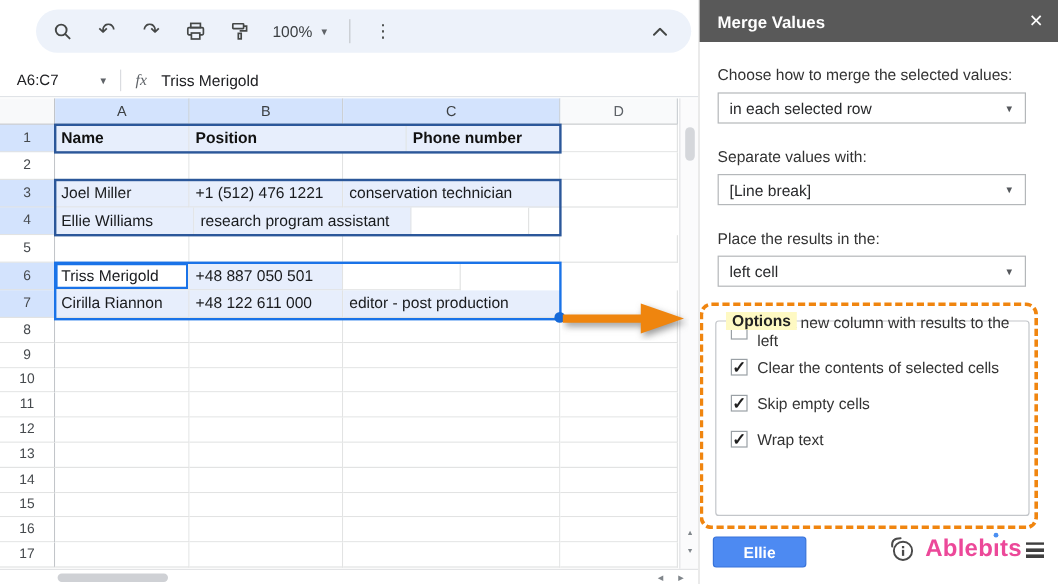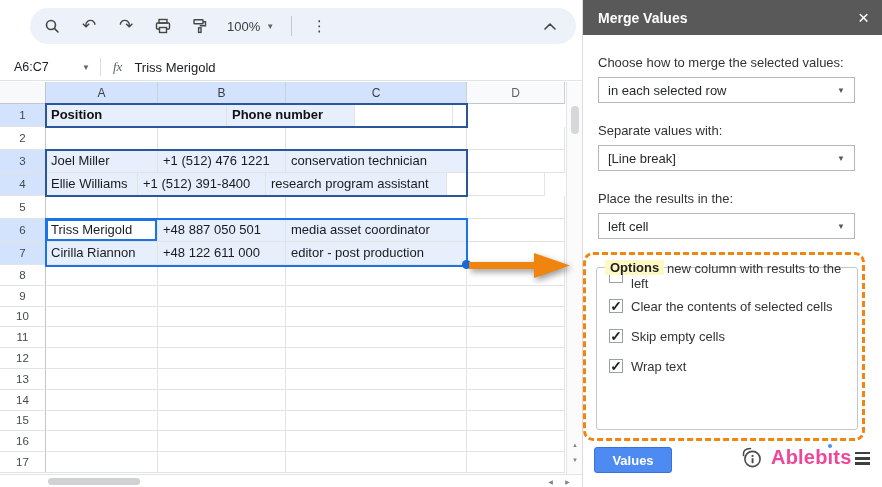--- a/index.html
+++ b/index.html
@@ -147,57 +147,56 @@
       <div style="display:flex">
           <div class="colhdr sel" style="width: 112px;">A</div>
           <div class="colhdr sel" style="width: 128px;">B</div>
           <div class="colhdr sel" style="width: 181px;">C</div>
           <div class="colhdr" style="width: 98px;">D</div>
         </div>
     </div>
     <div>
         <div class="grid-row" style="height: 23px;">
           <div class="rowhdr sel">1</div>
+          <div class="cell selbg bold" style="width: 112px;">Name</div>
           <div class="cell selbg bold" style="width: 181px;">Position</div>
           <div class="cell selbg bold" style="width: 128px;">Phone number</div>
           <div class="cell bold" style="width: 98px;"></div>
         </div>
         <div class="grid-row" style="height: 23px;">
           <div class="rowhdr">2</div>
           <div class="cell" style="width: 112px;"></div>
           <div class="cell" style="width: 128px;"></div>
           <div class="cell" style="width: 181px;"></div>
           <div class="cell" style="width: 98px;"></div>
         </div>
         <div class="grid-row" style="height: 23px;">
           <div class="rowhdr sel">3</div>
           <div class="cell selbg" style="width: 112px;">Joel Miller</div>
           <div class="cell selbg" style="width: 128px;">+1 (512) 476 1221</div>
           <div class="cell selbg" style="width: 181px;">conservation technician</div>
           <div class="cell" style="width: 98px;"></div>
         </div>
         <div class="grid-row" style="height: 23px;">
           <div class="rowhdr sel">4</div>
-          <div class="cell selbg" style="width: 92px;">Ellie Williams</div>
-          <div class="cell selbg" style="width: 128px;">+1 (512) 391-8400</div>
+          <div class="cell selbg" style="width: 116px;">Ellie Williams</div>
           <div class="cell selbg" style="width: 181px;">research program assistant</div>
           <div class="cell" style="width: 98px;"></div>
         </div>
         <div class="grid-row" style="height: 23px;">
           <div class="rowhdr">5</div>
           <div class="cell" style="width: 112px;"></div>
           <div class="cell" style="width: 128px;"></div>
           <div class="cell" style="width: 181px;"></div>
           <div class="cell" style="width: 98px;"></div>
         </div>
         <div class="grid-row" style="height: 23px;">
           <div class="rowhdr sel">6</div>
           <div class="cell selbg active" style="width: 112px;">Triss Merigold</div>
           <div class="cell selbg" style="width: 128px;">+48 887 050 501</div>
-          <div class="cell selbg" style="width: 181px;">media asset coordinator</div>
           <div class="cell" style="width: 98px;"></div>
         </div>
         <div class="grid-row" style="height: 23px;">
           <div class="rowhdr sel">7</div>
           <div class="cell selbg" style="width: 112px;">Cirilla Riannon</div>
           <div class="cell selbg" style="width: 128px;">+48 122 611 000</div>
           <div class="cell selbg" style="width: 181px;">editor - post production</div>
           <div class="cell" style="width: 98px;"></div>
         </div>
         <div class="grid-row" style="height: 20.8px;">
@@ -334,21 +333,21 @@
             <span class="cb on">✓</span>
             <span class="cblab">Skip empty cells</span>
           </div>
           <div class="cbrow">
             <span class="cb on">✓</span>
             <span class="cblab">Wrap text</span>
           </div>
         </div>
     </div>
 
-    <div class="merge-btn">Values</div>
+    <div class="merge-btn">Ellie</div>
     <span class="help">
       <svg width="25" height="23" viewBox="0 0 25 23">
           <path d="M4.5,9.5 Q3.5,2.5 11.5,2.5" fill="none" stroke="#4a4a4a" stroke-width="1.6" stroke-linecap="round"></path>
           <circle cx="13.5" cy="13" r="7.6" fill="none" stroke="#4a4a4a" stroke-width="1.6"></circle>
           <rect x="12.6" y="9" width="1.9" height="1.9" fill="#4a4a4a"></rect>
           <rect x="12.6" y="12.2" width="1.9" height="5" fill="#4a4a4a"></rect>
         </svg>
     </span>
     <span class="brand"><span>Ableb</span><span class="ii"><span>ı</span><span class="idot"></span></span><span>ts</span></span>
     <span class="burger">

